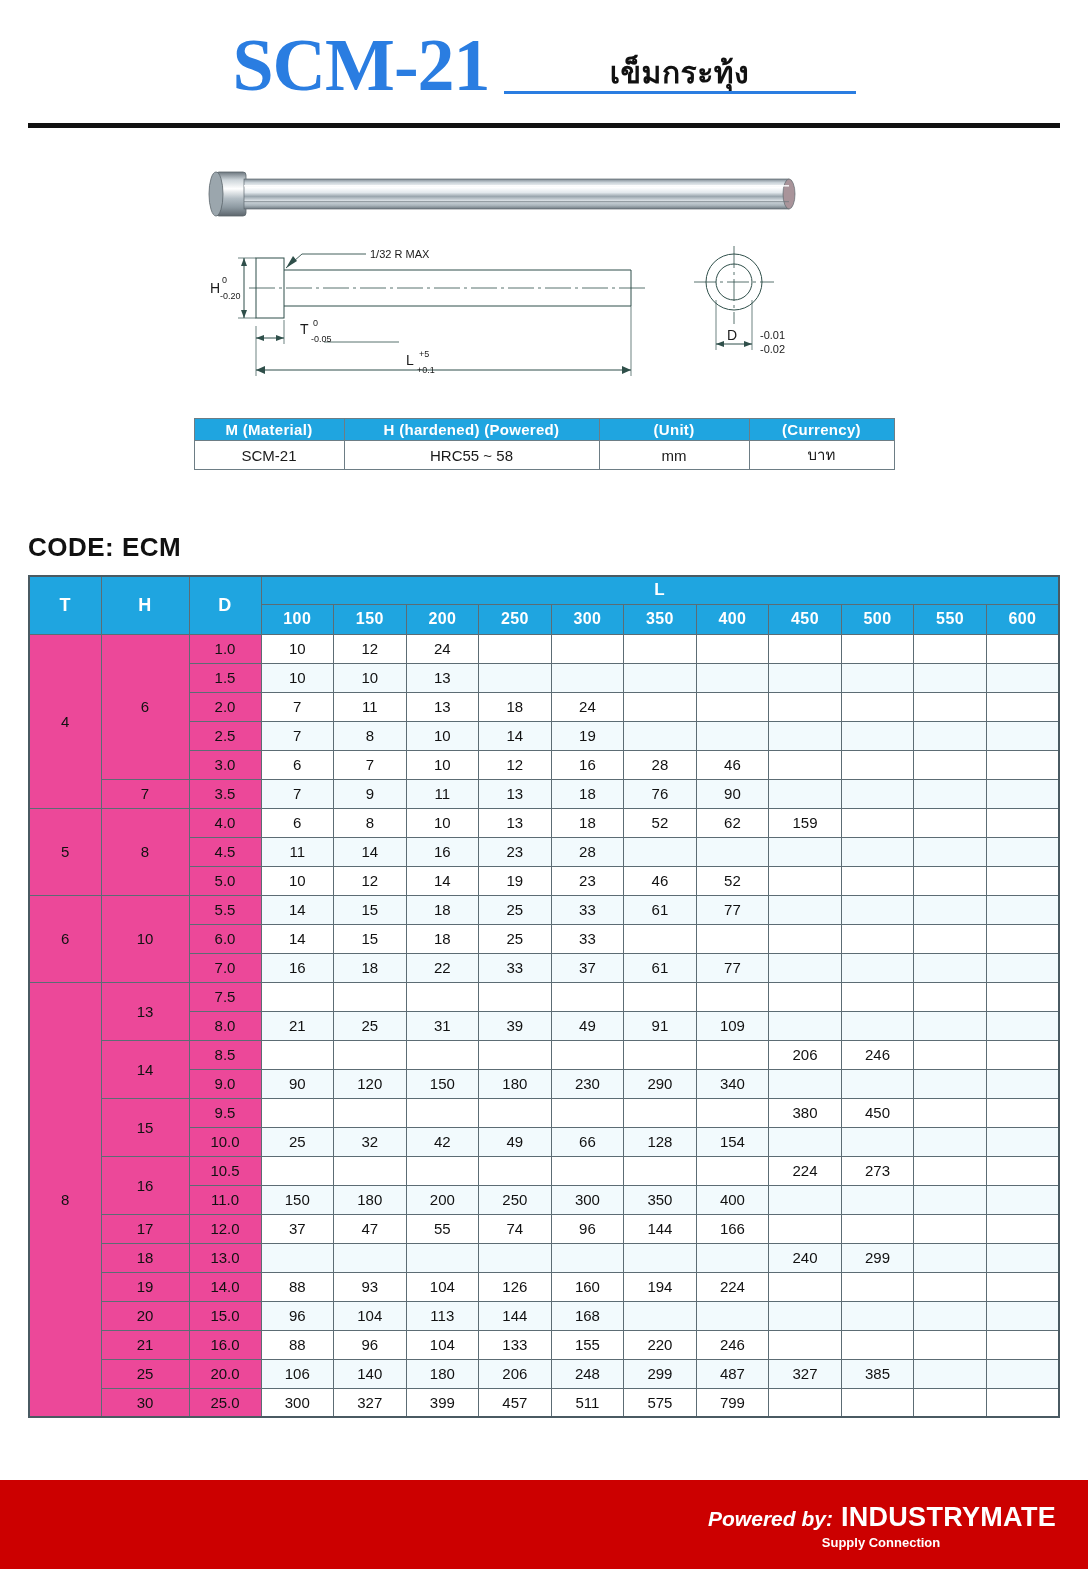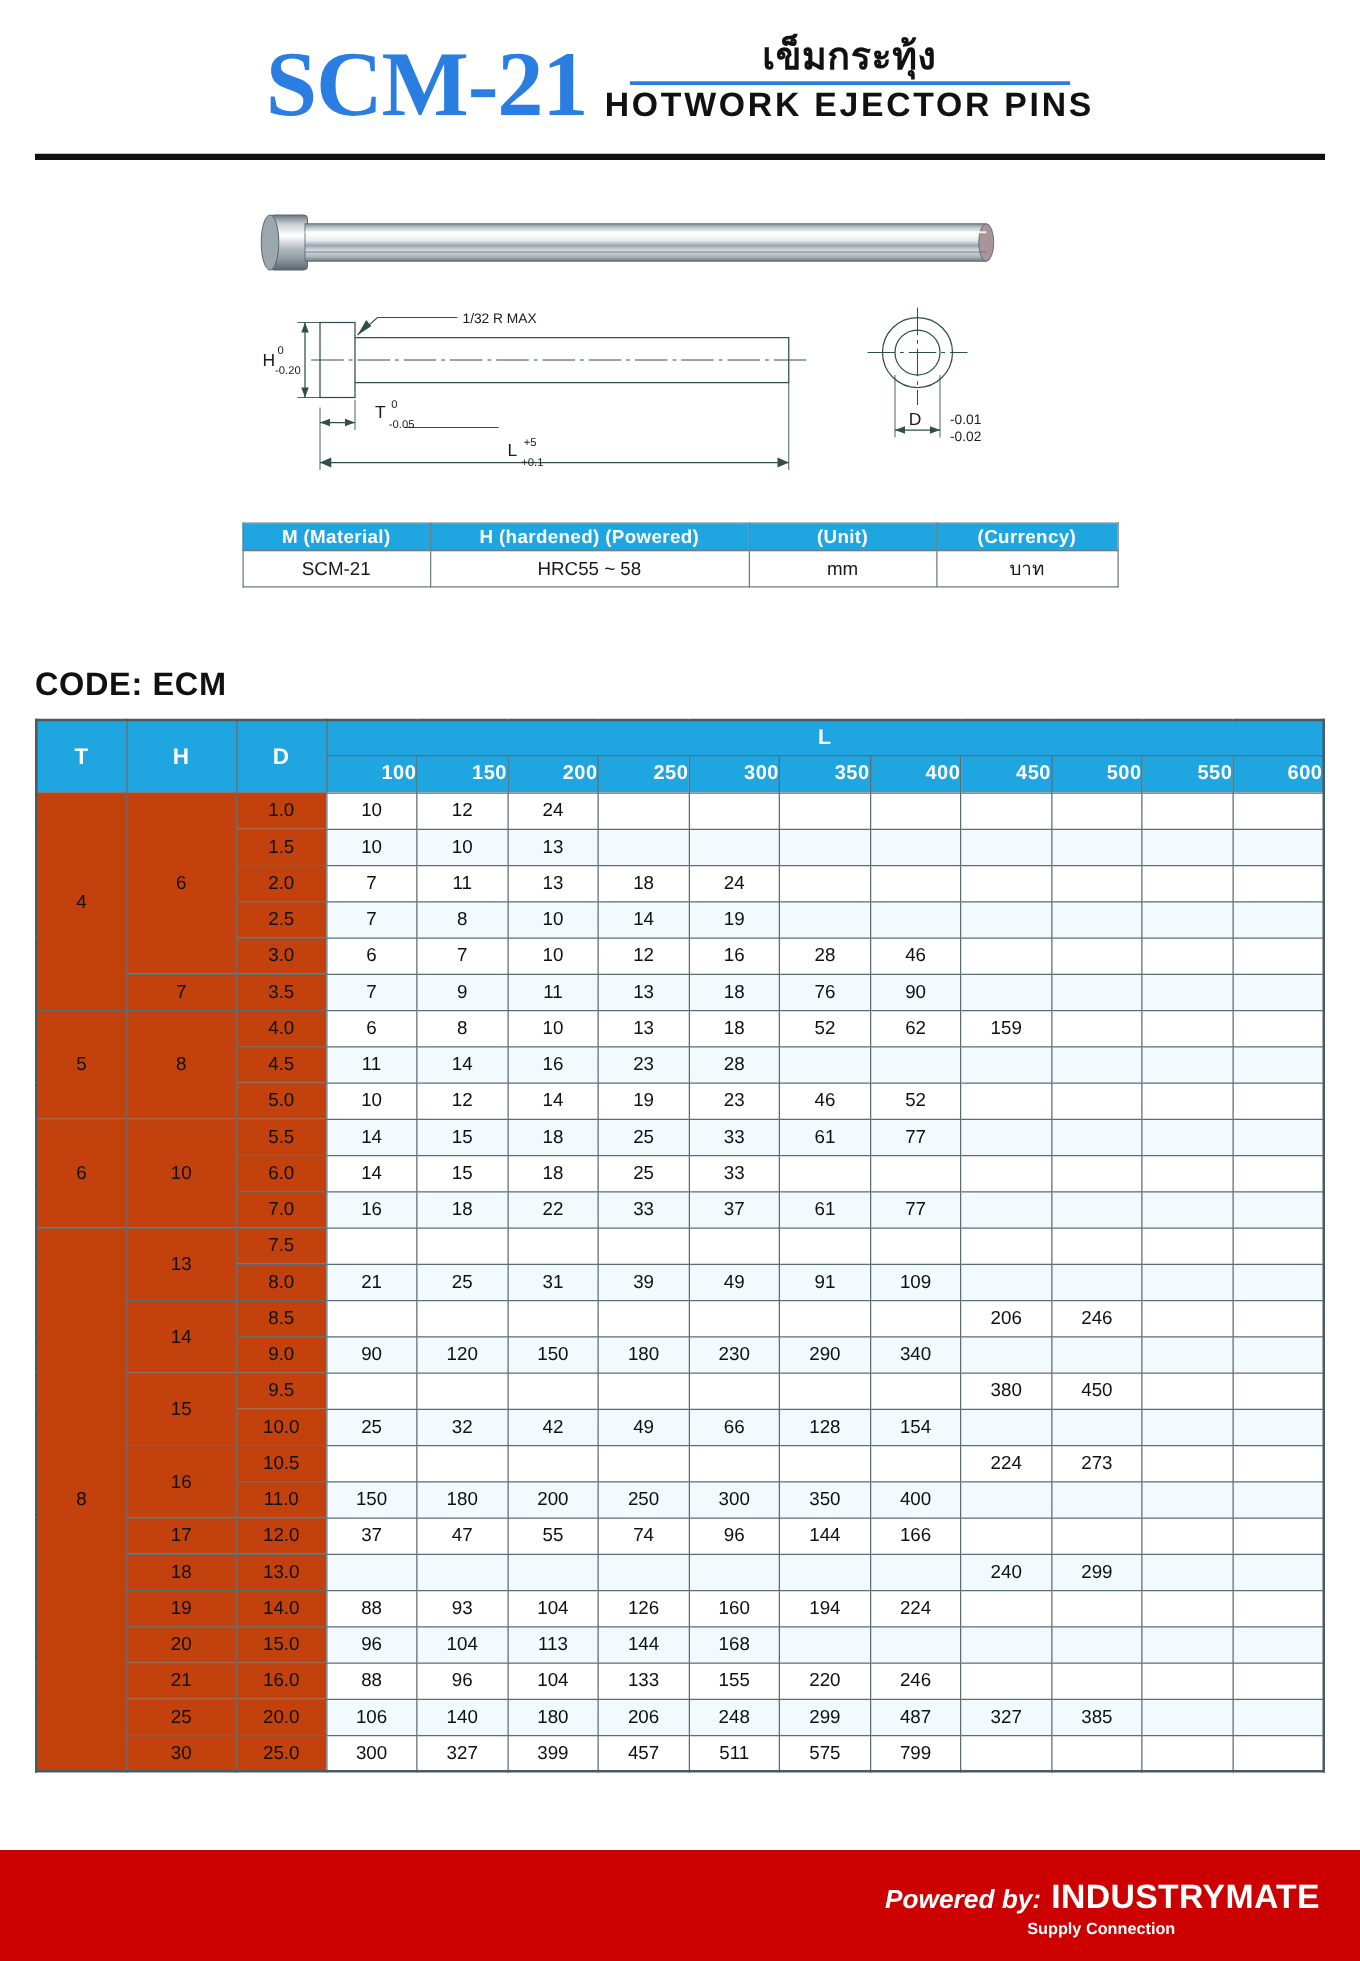--- a/index.html
+++ b/index.html
@@ -126,25 +126,25 @@
     padding:0;
   }
   table.main thead th {
     background:#1fa5e0;
     color:#ffffff;
     font-weight:bold;
     font-size:17px;
     letter-spacing:0.4px;
   }
   table.main thead th.lgroup { font-size:17px; height:28px; }
-  table.main thead th.lsub   { font-size:16px; height:30px;text-align:right; }
+  table.main thead th.lsub   { font-size:16px; height:30px; }
   table.main thead th.thd    { height:58px; font-size:18px; }
 
   td.k {            
-    background:#c2410c;
+    background:#ec4899;
     font-size:16px;
   }
   td.v {            
     background:#ffffff;
     height:29px;
     font-size:16px;
   }
   td.v.alt { background:#f2fafd; }
 
   
@@ -177,21 +177,20 @@
 </style>
 </head>
 <body>
 
 <div class="header">
   <div class="header-inner">
     <div class="code-title">SCM-21</div>
     <div class="title-stack">
       <div class="thai-title">เข็มกระทุ้ง</div>
       <div class="title-rule"></div>
-      <div class="en-title">HOTWORK EJECTOR PINS</div>
     </div>
   </div>
   <div class="header-bar"></div>
 </div>
 
 <div class="drawing">
   <svg width="700" height="250" viewBox="0 0 700 250">
     <defs>
       <linearGradient id="shaftGrad" x1="0" y1="0" x2="0" y2="1">
         <stop offset="0%" stop-color="#7e8a92"></stop>

